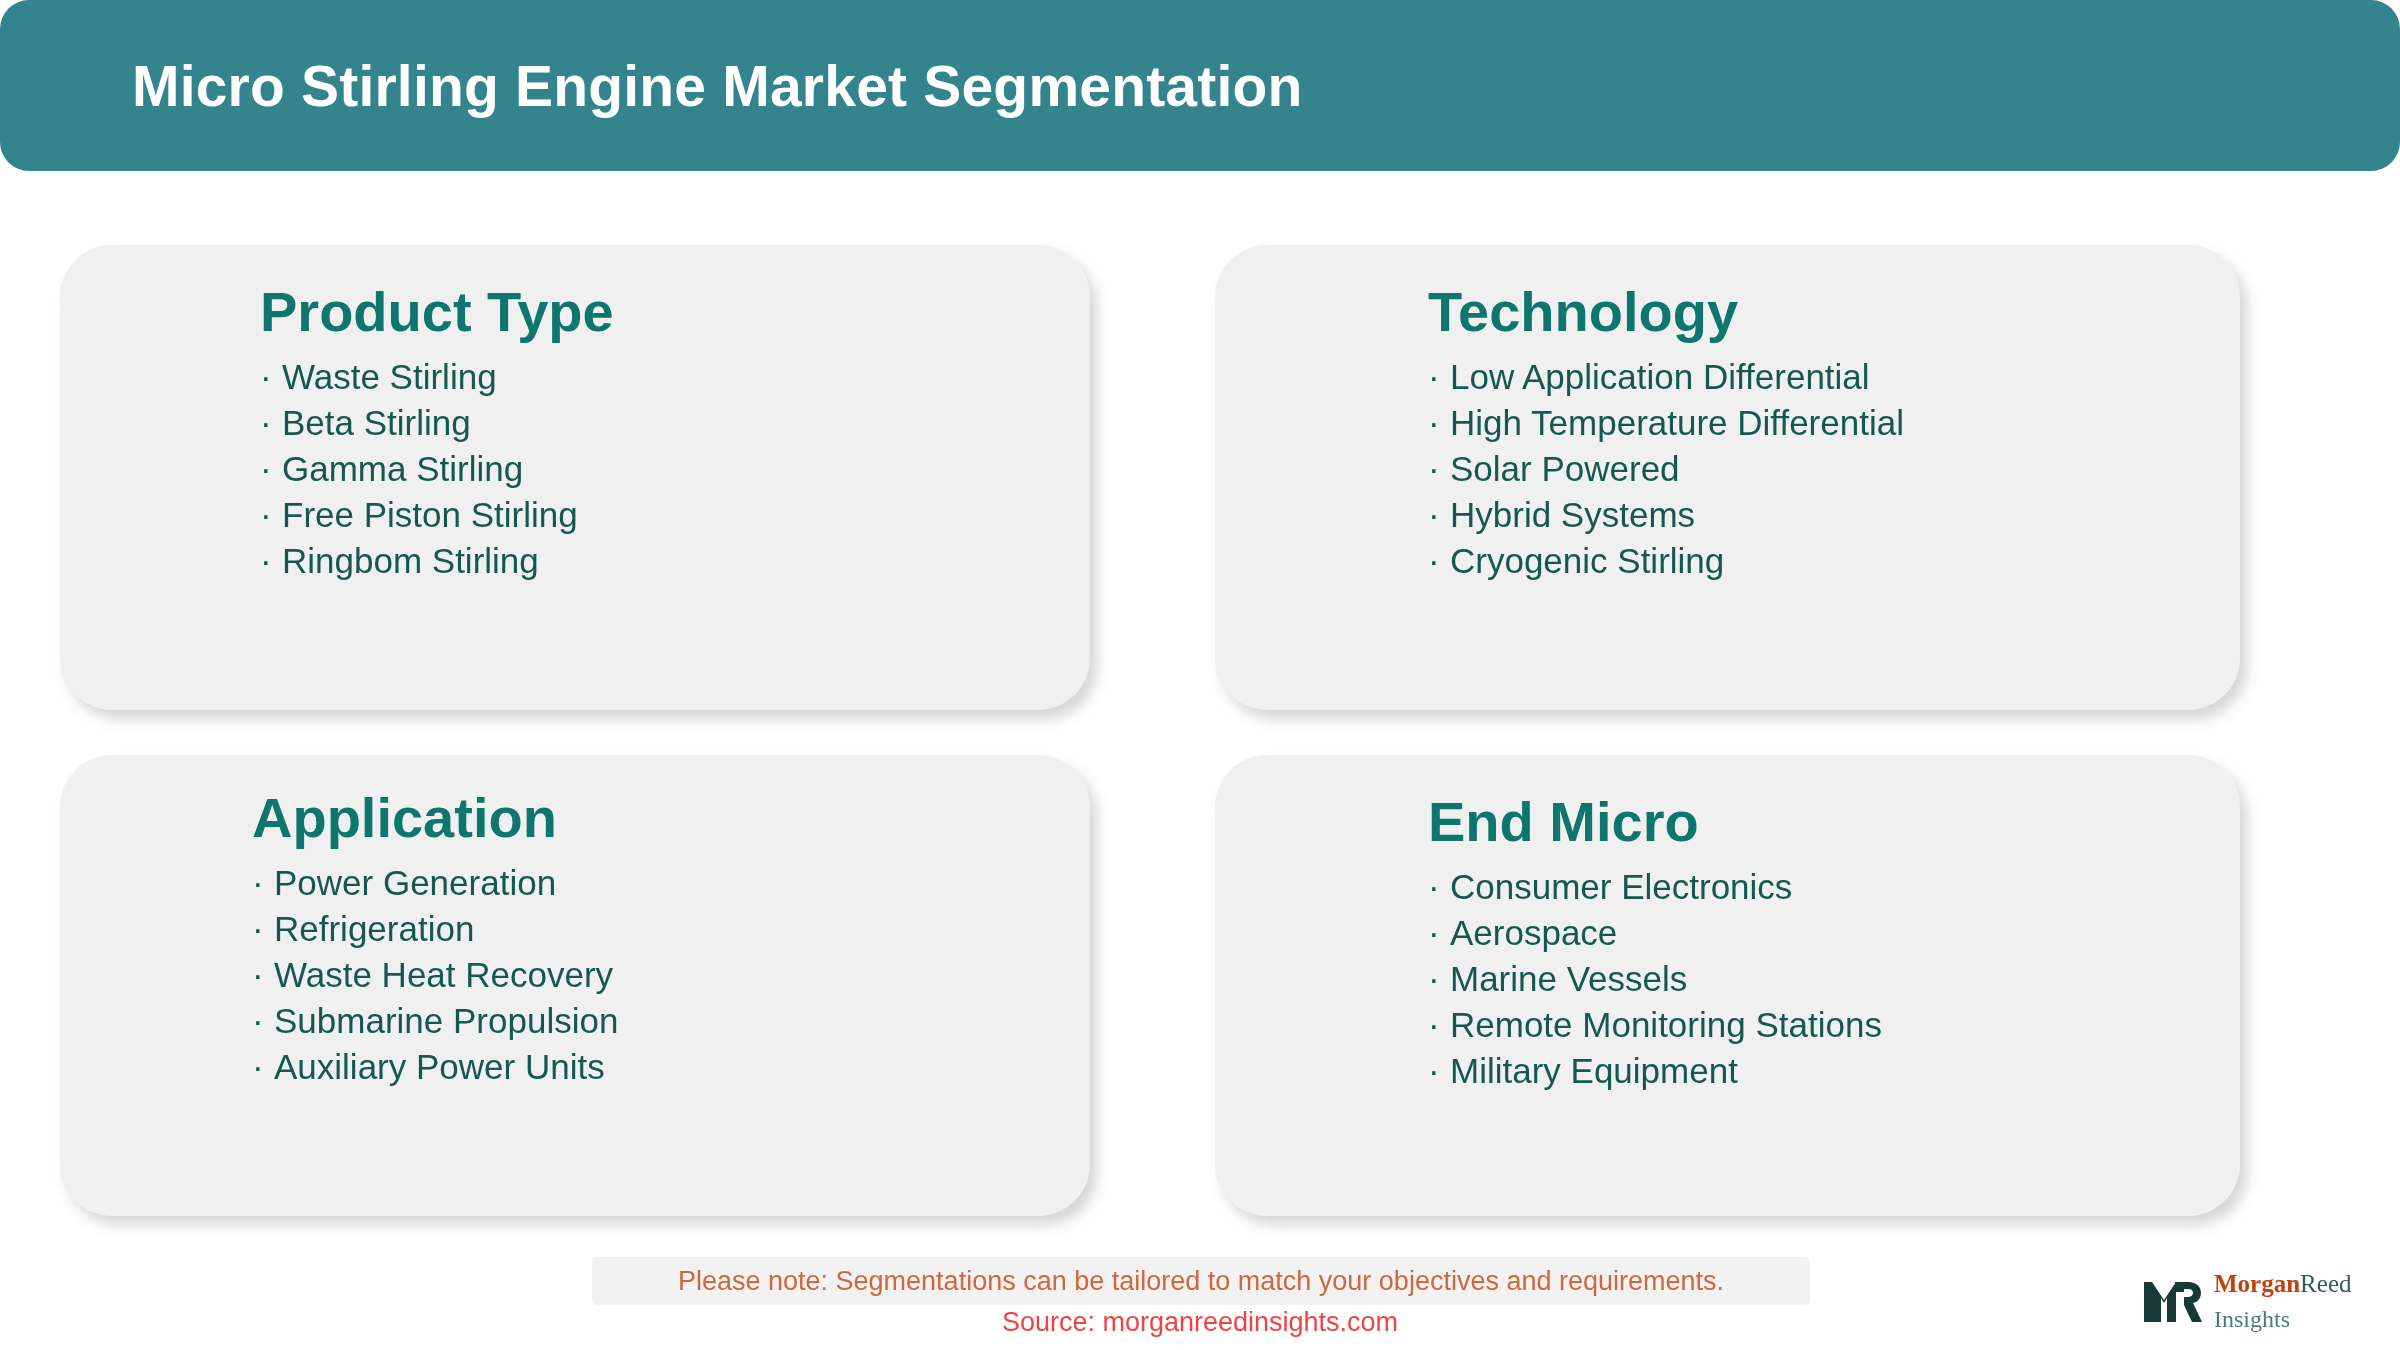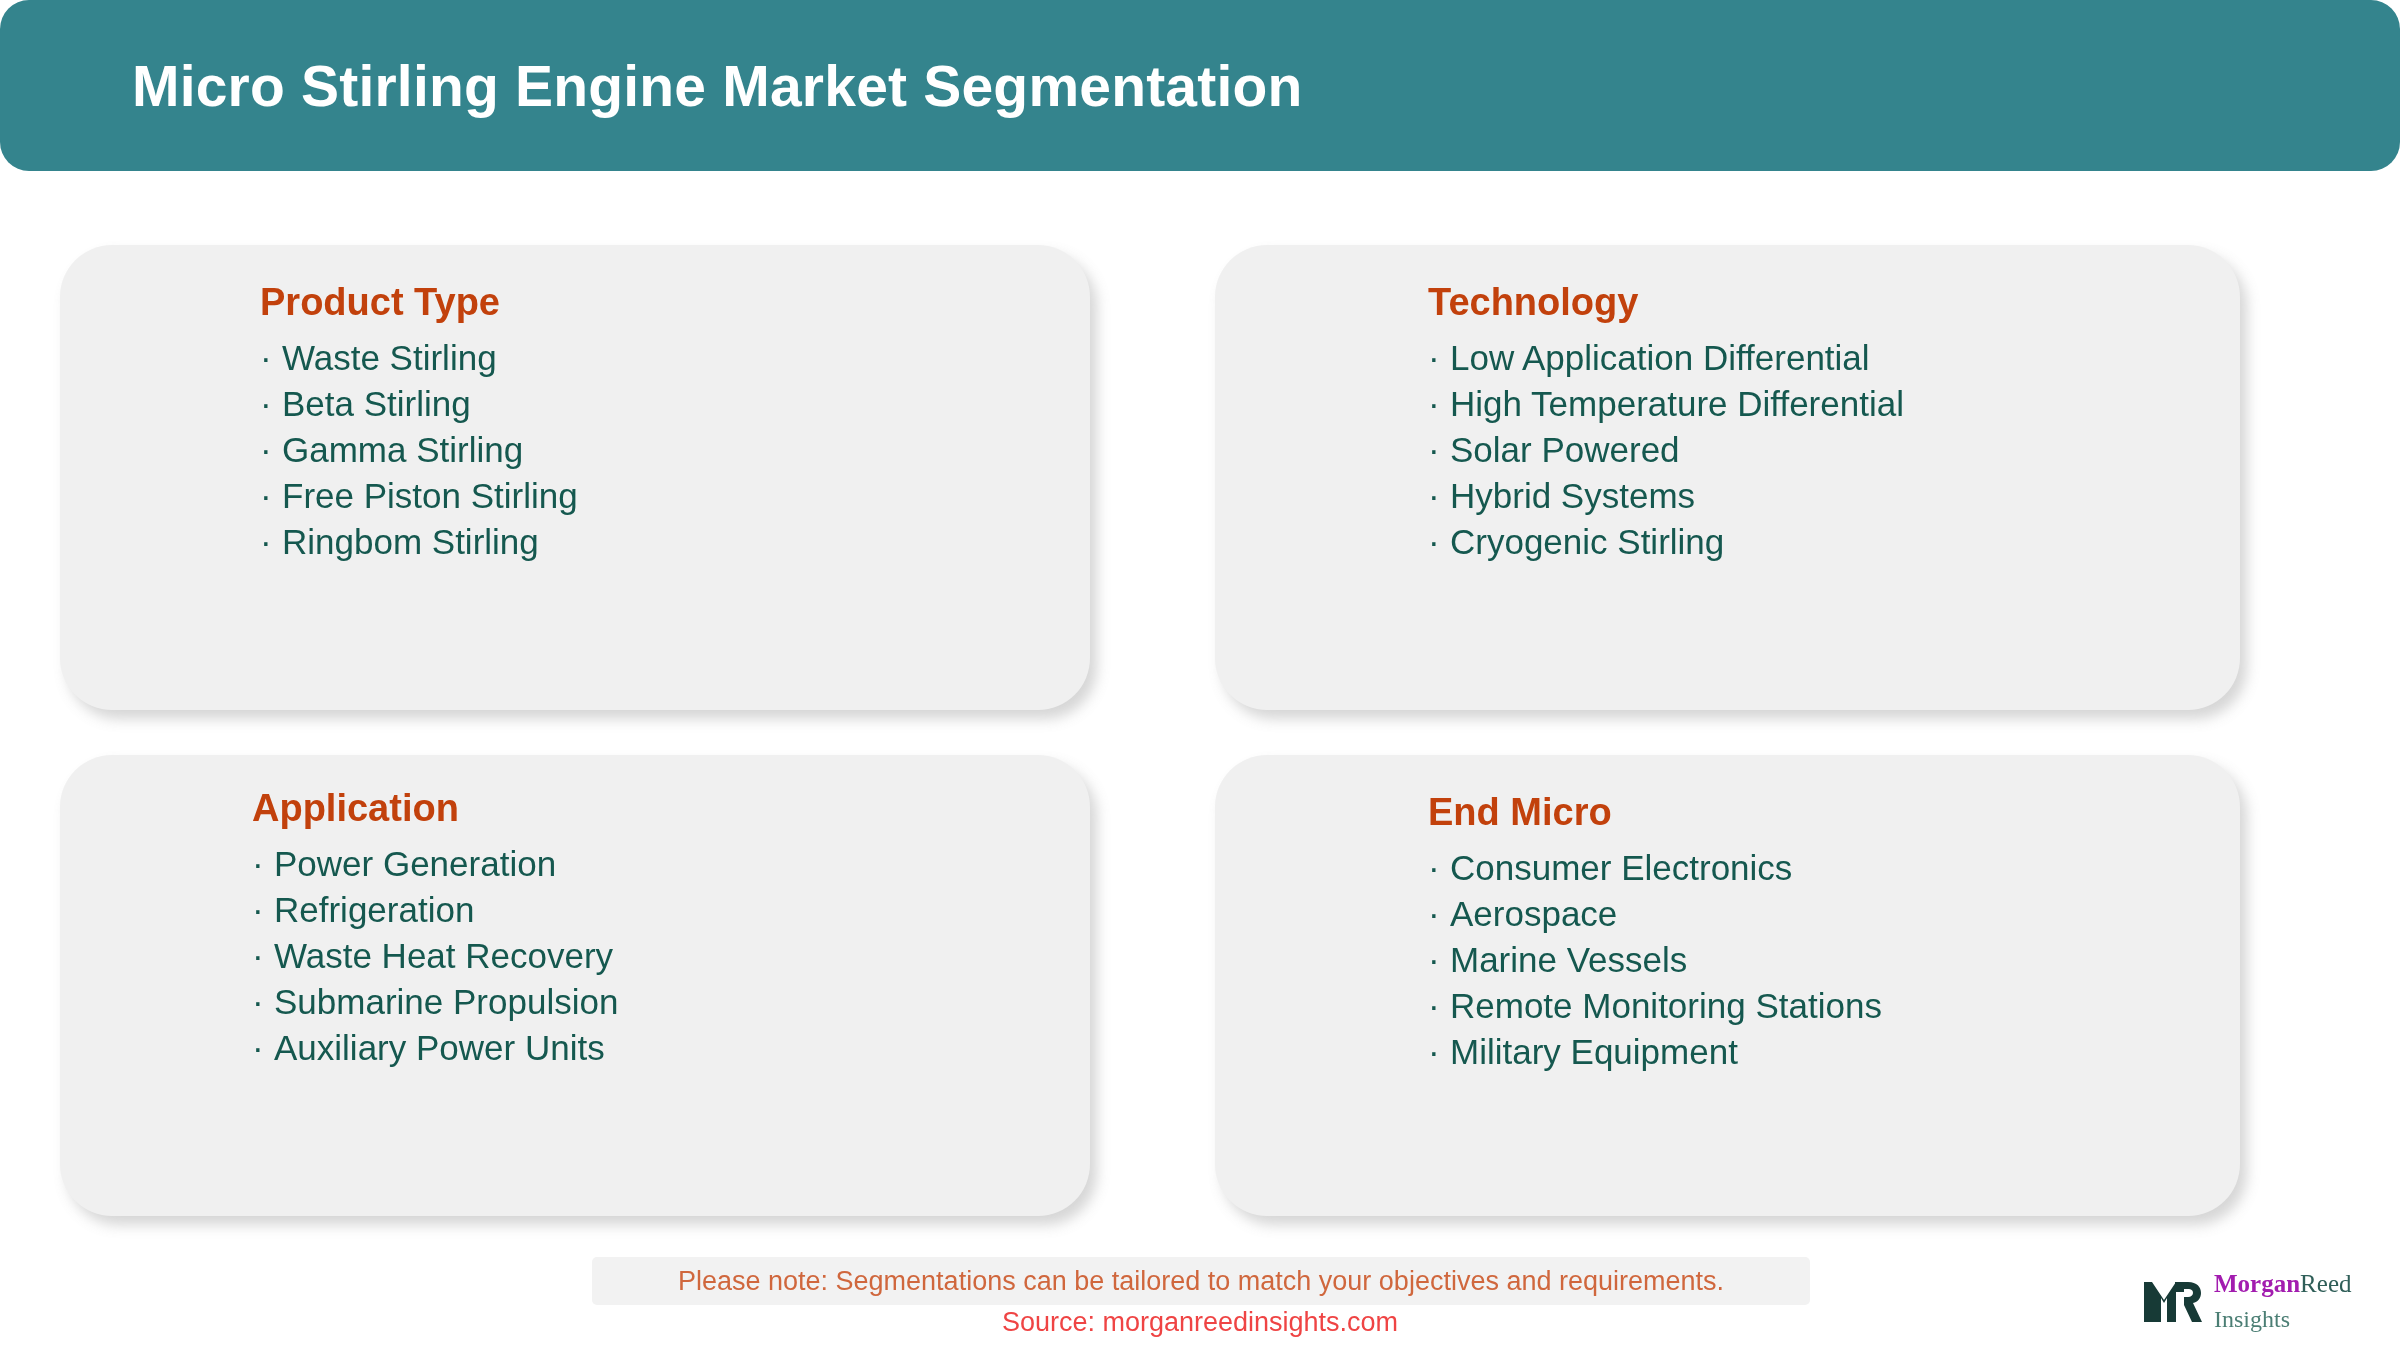--- a/index.html
+++ b/index.html
@@ -68,22 +68,22 @@
     position: absolute;
     left: 200px;
     top: 38px;
     right: 40px;
   }
   .card.c1 .card-inner,
   .card.c3 .card-inner { left: 213px; }
   .card.c2 .card-inner { left: 192px; top: 34px; }
 
   .card-heading {
-    color: #c2410c;
-    font-size: 38px;
+    color: #0f766e;
+    font-size: 56px;
     font-weight: bold;
     line-height: 1.05;
     white-space: nowrap;
     margin-bottom: 12px;
   }
 
   .card-list { list-style: none; }
 
   .card-list li {
     position: relative;
@@ -143,21 +143,21 @@
   }
   .logo-mark { width: 62px; height: 46px; flex: 0 0 auto; }
   .logo-words {
     display: flex;
     flex-direction: column;
     justify-content: center;
     font-family: "Liberation Serif", serif;
     line-height: 1.0;
   }
   .logo-line1 { font-size: 25px; white-space: nowrap; }
-  .logo-line1 .w-morgan { color: #a21caf; font-weight: bold; }
+  .logo-line1 .w-morgan { color: #c2410c; font-weight: bold; }
   .logo-line1 .w-reed   { color: #2F5E58; font-weight: normal; }
   .logo-line2 { font-size: 24px; color: #4B7E74; margin-top: 11px; }
 </style>
 </head>
 <body>
 
 <div id="slide">
 
   <div class="header-band">
     <div class="header-title">Micro Stirling Engine Market Segmentation</div>

